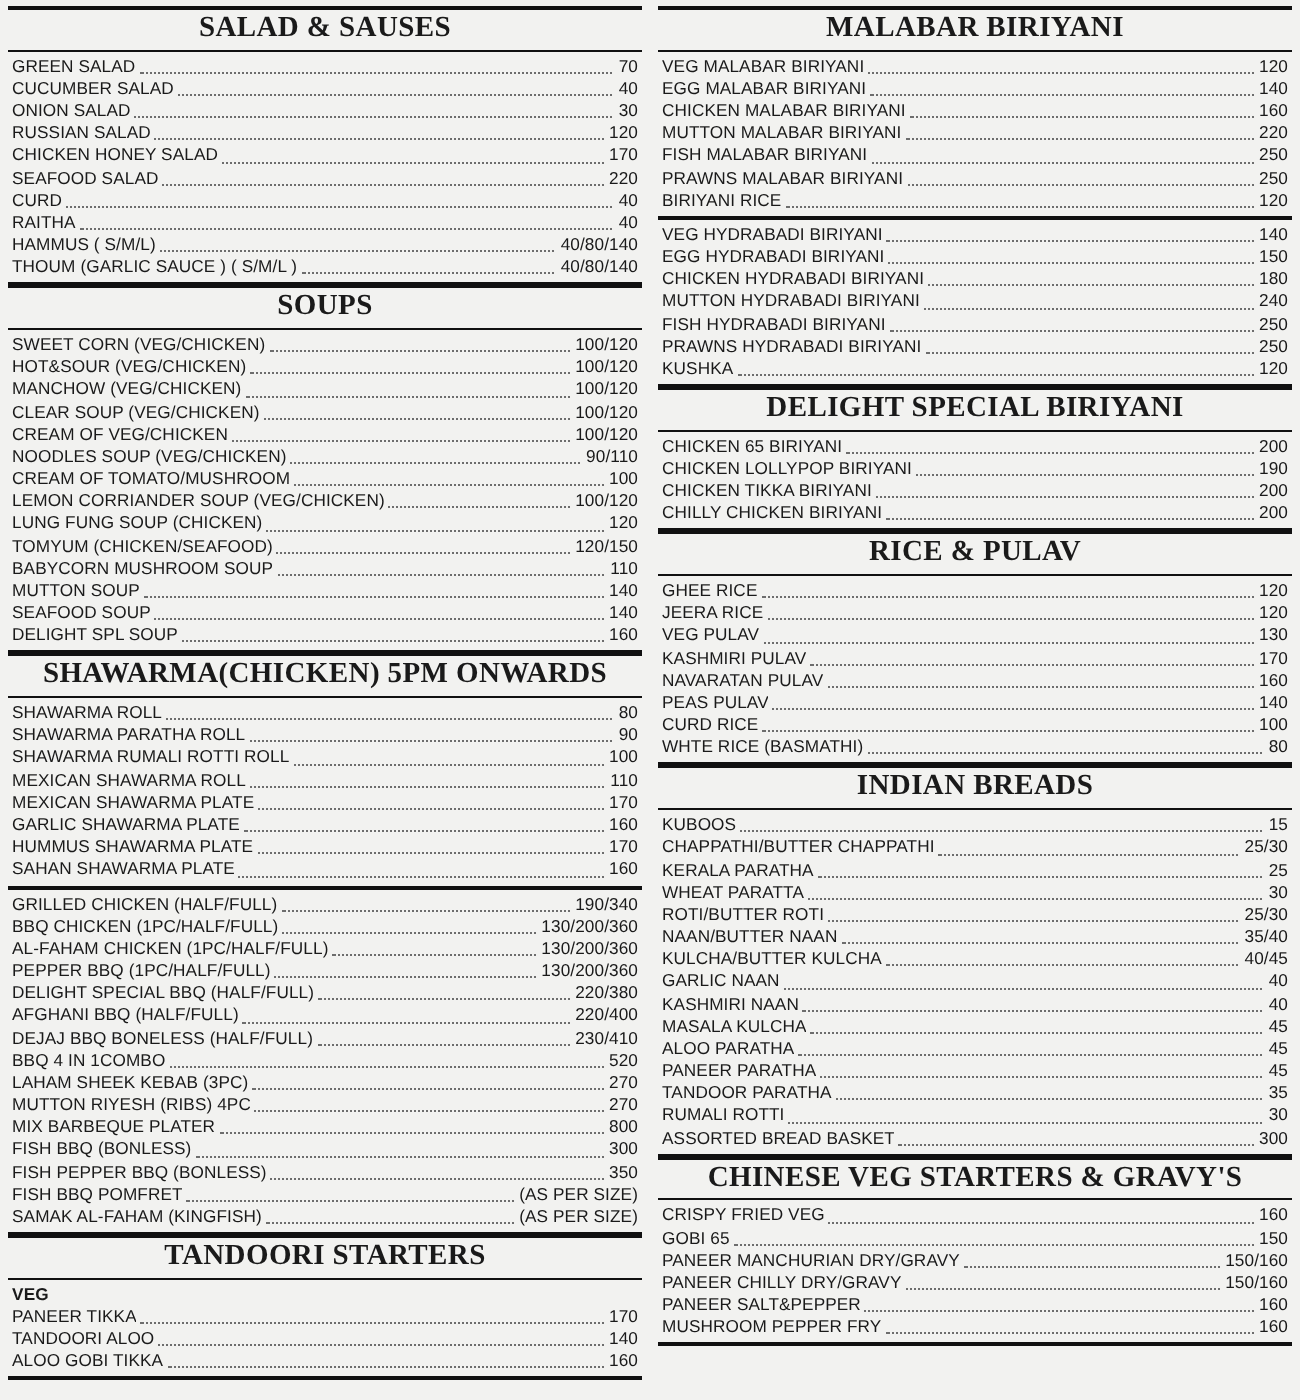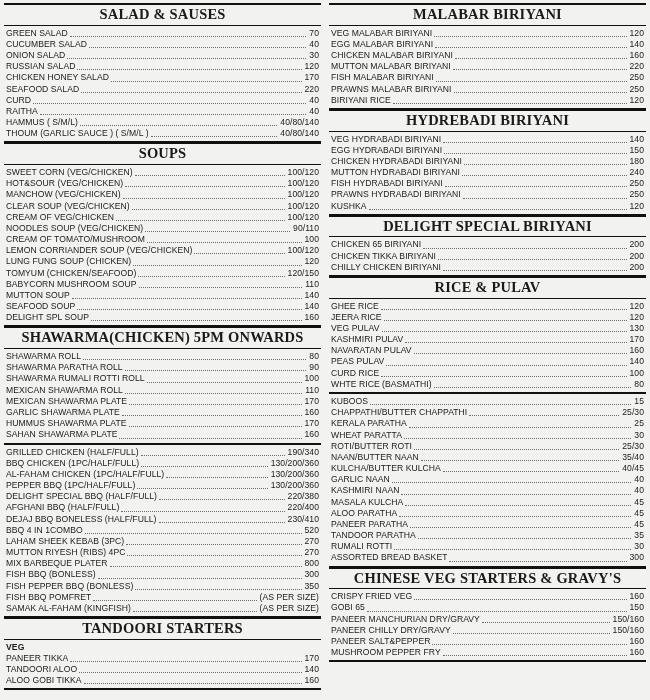--- a/index.html
+++ b/index.html
@@ -401,21 +401,20 @@
             <span class="price">250</span>
           </div>
           <div class="row">
             <span class="name">BIRIYANI RICE</span>
             <span class="dots"></span>
             <span class="price">120</span>
           </div>
         </div>
       </div>
       <div class="section">
-        <div class="section-head thin-top">HYDREBADI BIRIYANI</div>
         <div class="items">
           <div class="row">
             <span class="name">VEG HYDRABADI  BIRIYANI</span>
             <span class="dots"></span>
             <span class="price">140</span>
           </div>
           <div class="row">
             <span class="name">EGG HYDRABADI BIRIYANI</span>
             <span class="dots"></span>
             <span class="price">150</span>
@@ -449,20 +448,25 @@
       </div>
       <div class="section">
         <div class="section-head thin-top">DELIGHT SPECIAL BIRIYANI</div>
         <div class="items">
           <div class="row">
             <span class="name">CHICKEN 65 BIRIYANI</span>
             <span class="dots"></span>
             <span class="price">200</span>
           </div>
           <div class="row">
+            <span class="name">CHICKEN LOLLYPOP BIRIYANI</span>
+            <span class="dots"></span>
+            <span class="price">190</span>
+          </div>
+          <div class="row">
             <span class="name">CHICKEN TIKKA BIRIYANI</span>
             <span class="dots"></span>
             <span class="price">200</span>
           </div>
           <div class="row">
             <span class="name">CHILLY CHICKEN BIRIYANI</span>
             <span class="dots"></span>
             <span class="price">200</span>
           </div>
         </div>
@@ -506,20 +510,21 @@
             <span class="price">100</span>
           </div>
           <div class="row">
             <span class="name">WHTE RICE (BASMATHI)</span>
             <span class="dots"></span>
             <span class="price">80</span>
           </div>
         </div>
       </div>
       <div class="section">
+        <div class="section-head thin-top">INDIAN BREADS</div>
         <div class="items">
           <div class="row">
             <span class="name">KUBOOS</span>
             <span class="dots"></span>
             <span class="price">15</span>
           </div>
           <div class="row">
             <span class="name">CHAPPATHI/BUTTER CHAPPATHI</span>
             <span class="dots"></span>
             <span class="price">25/30</span>

